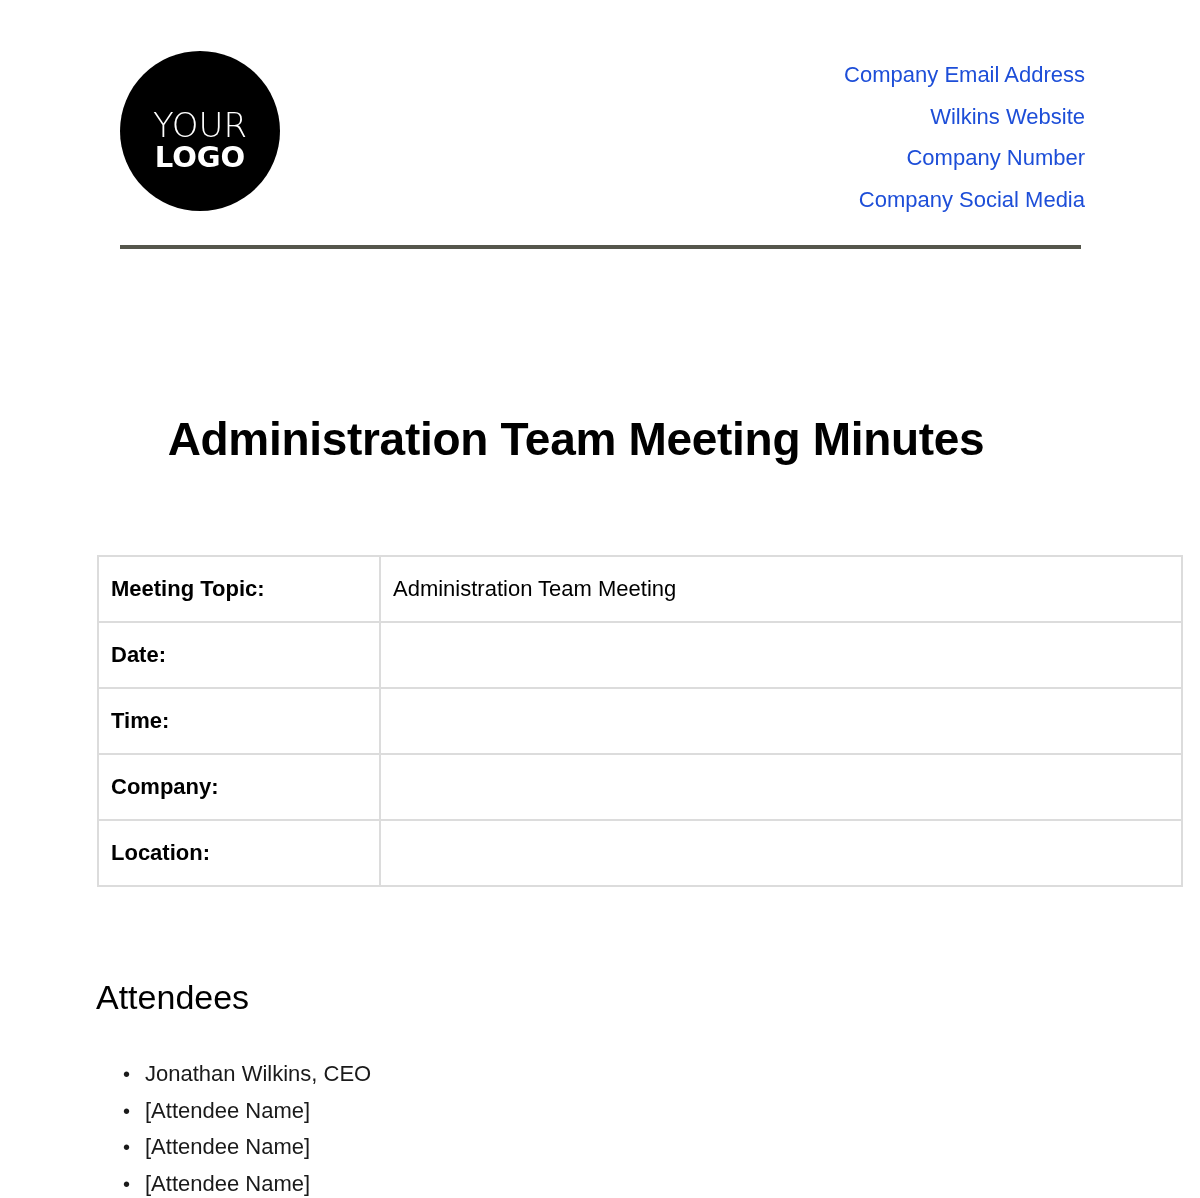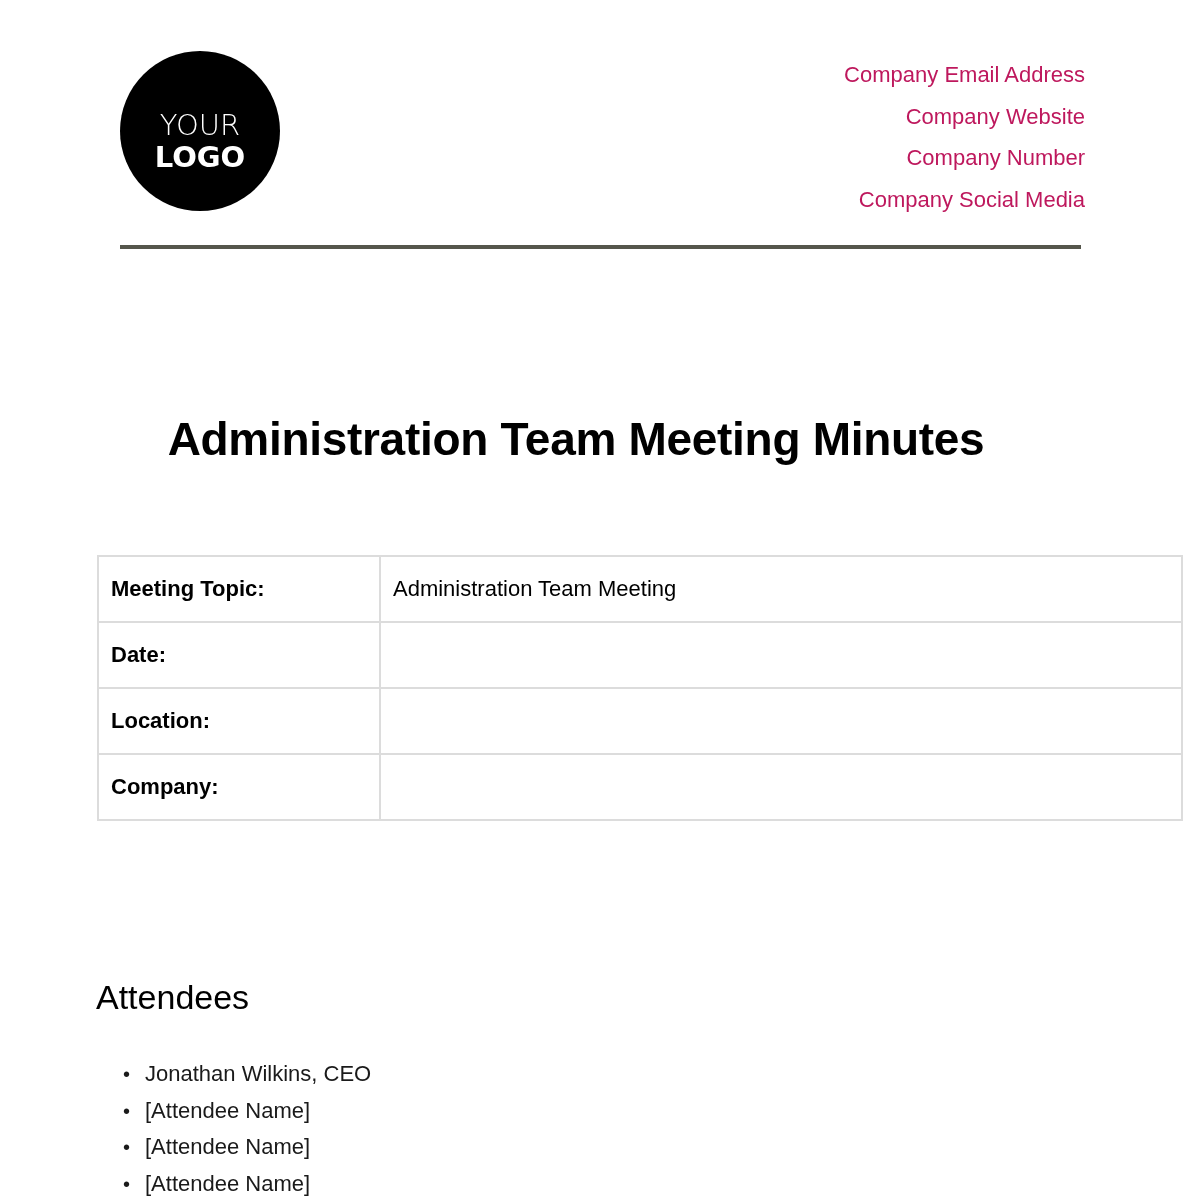--- a/index.html
+++ b/index.html
@@ -5,25 +5,25 @@
     html, body { margin: 0; padding: 0; background: #ffffff; }
     body {
       width: 1200px; height: 1198px; position: relative; overflow: hidden;
       font-family: "Liberation Sans", sans-serif; color: #000;
     }
     .logo {
       position: absolute; left: 120px; top: 51px; width: 160px; height: 160px;
       border-radius: 50%; background: #000; color: #fff;
       display: flex; flex-direction: column; align-items: center; justify-content: center;
     }
-    .logo .l1 { font-family: "DejaVu Sans", sans-serif; font-size: 29px; font-weight: 300; line-height: 32px; letter-spacing: 0px; margin-top: 20px; }
+    .logo .l1 { font-family: "DejaVu Sans", sans-serif; font-size: 34px; font-weight: 300; line-height: 32px; letter-spacing: 0px; margin-top: 20px; }
     .logo .l2 { font-family: "DejaVu Sans", sans-serif; font-size: 29px; font-weight: bold; line-height: 32px; text-align: center; }
     .contact {
       position: absolute; right: 115px; top: 54px; text-align: right;
-      font-size: 22px; line-height: 41.7px; color: #be185d;
+      font-size: 22px; line-height: 41.7px; color: #1d4ed8;
     }
     .contact div { white-space: nowrap; }
     .divider {
       position: absolute; left: 120px; top: 245px; width: 961px; height: 4px;
       background: #55564c;
     }
     .title {
       position: absolute; left: 0; top: 412px; width: 1152px; text-align: center;
       font-size: 46px; font-weight: bold; letter-spacing: -0.3px;
     }
@@ -47,45 +47,49 @@
 </head>
 <body>
 
 <div class="logo">
   <span class="l1">YOUR</span>
   <span class="l2">LOGO</span>
 </div>
 
 <div class="contact">
   <div>Company Email Address</div>
-  <div>Company Website</div>
+  <div>Wilkins Website</div>
   <div>Company Number</div>
   <div>Company Social Media</div>
 </div>
 
 <div class="divider"></div>
 
 <div class="title">Administration Team Meeting Minutes</div>
 
 <table class="info">
   <tbody>
       <tr>
     <td class="label">Meeting Topic:</td>
     <td>Administration Team Meeting</td>
   </tr>
   <tr>
     <td class="label">Date:</td>
     <td></td>
   </tr>
   <tr>
-    <td class="label">Location:</td>
+    <td class="label">Time:</td>
     <td></td>
   </tr>
   <tr>
     <td class="label">Company:</td>
+    <td></td>
+  </tr>
+  <tr>
+    <td class="label">Location:</td>
     <td></td>
   </tr>
 </tbody>
   </table>
 
 <div class="section-h">Attendees</div>
 
 <ul class="attendees">
   <li>Jonathan Wilkins, CEO</li>
   <li>[Attendee Name]</li>

